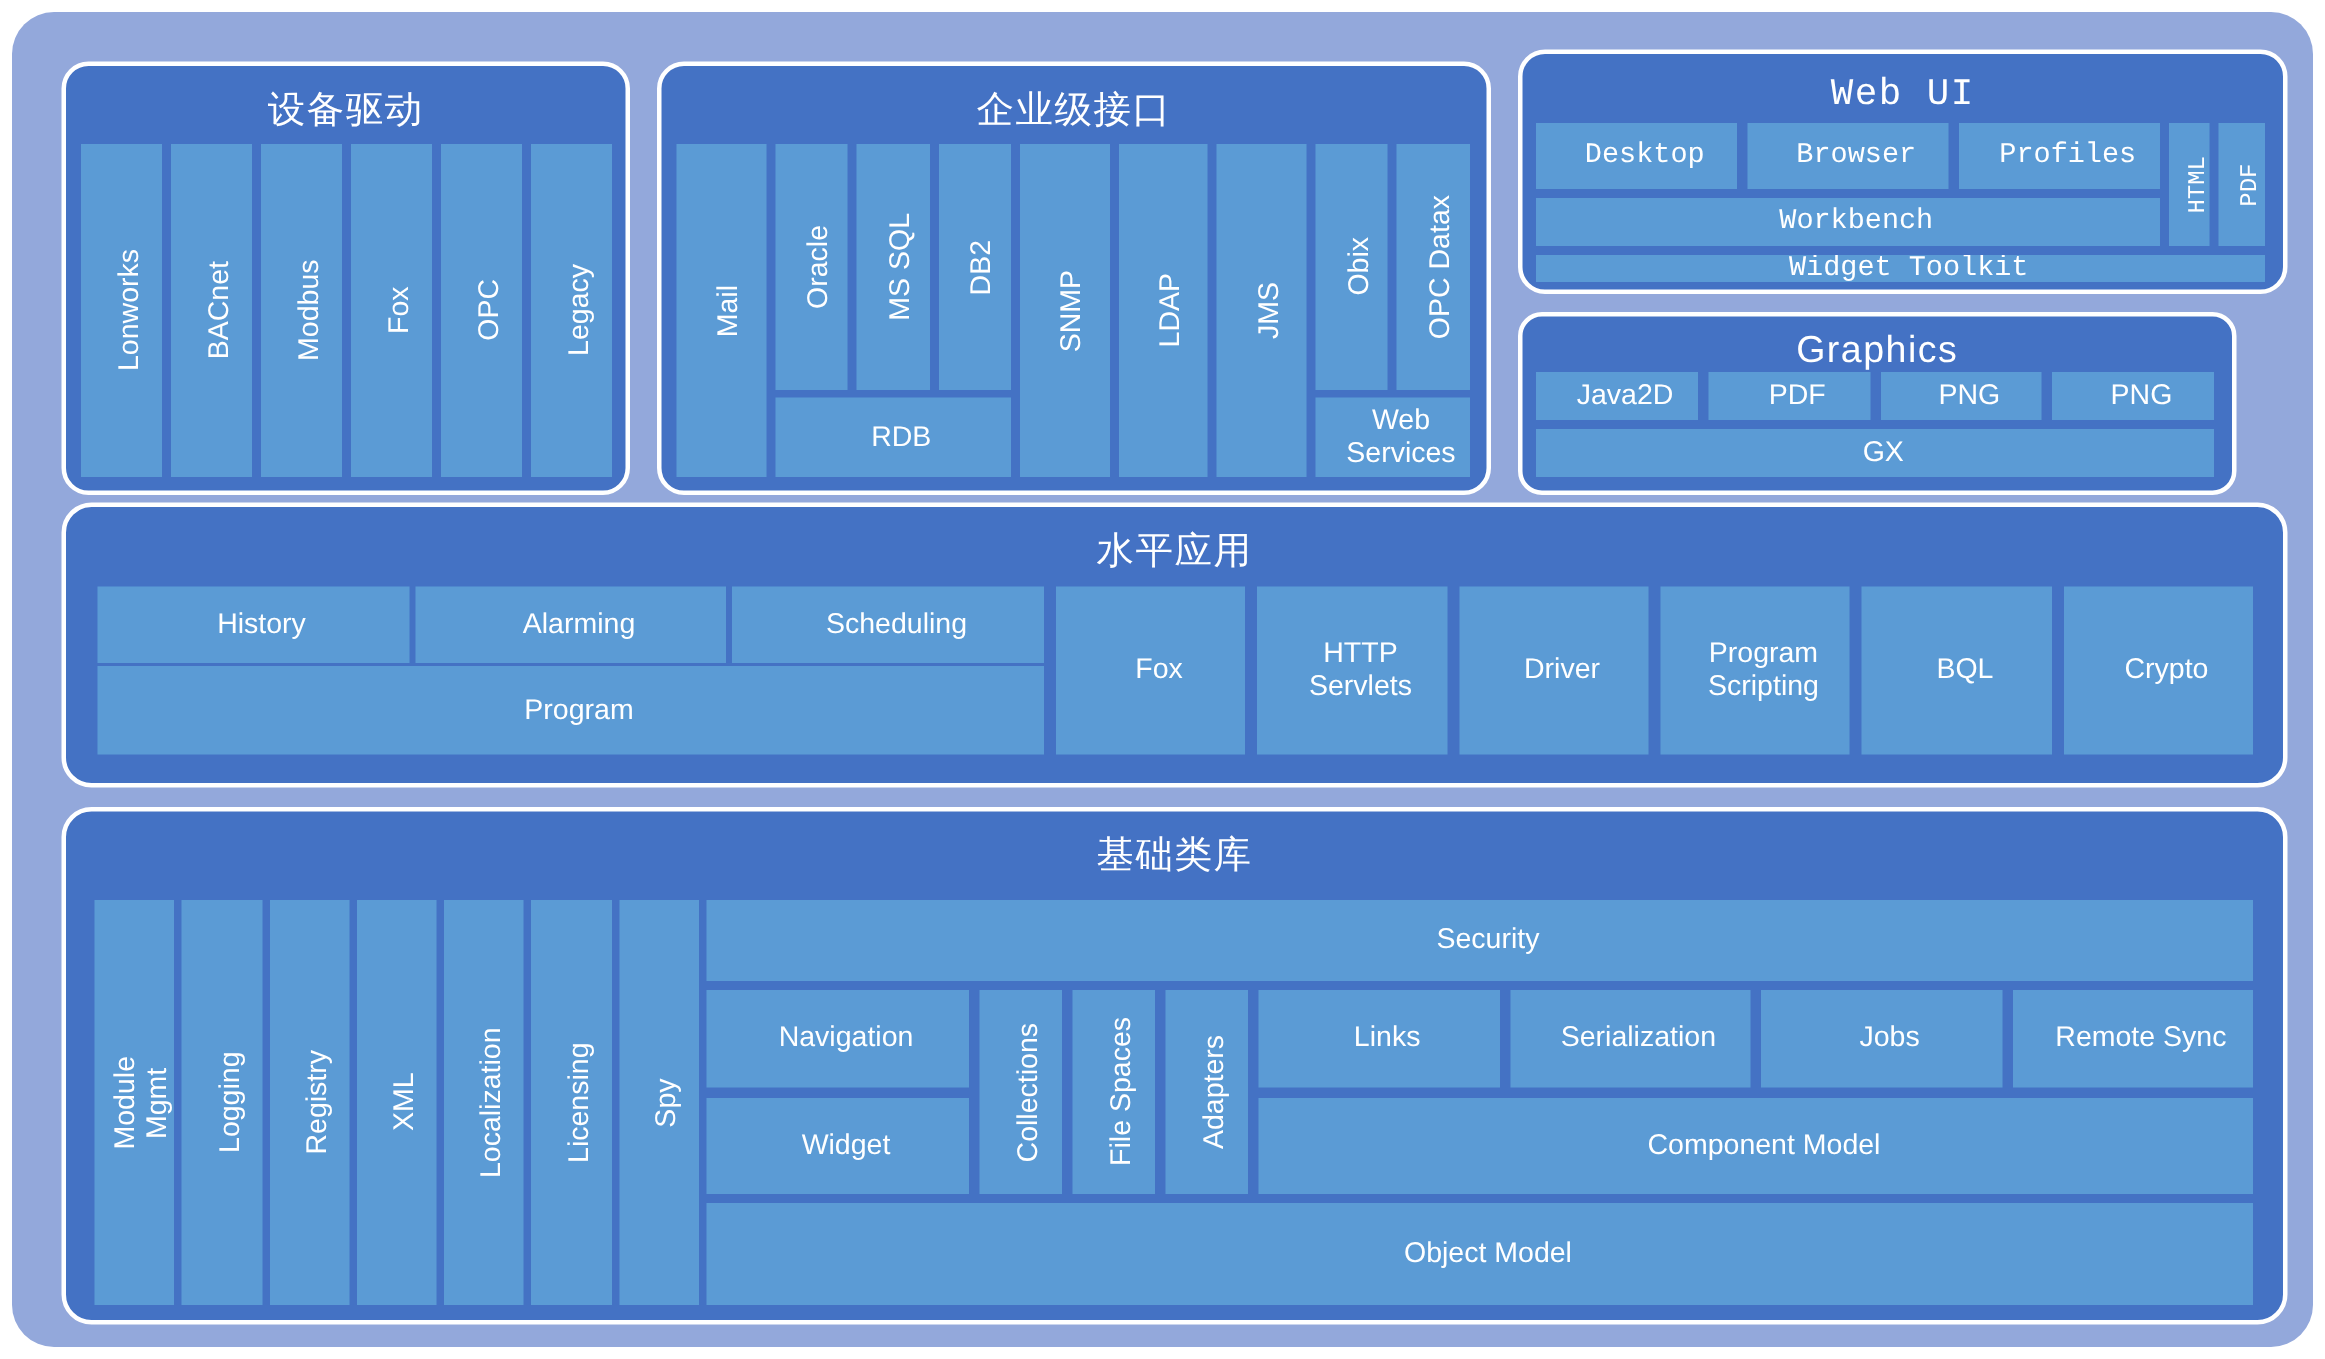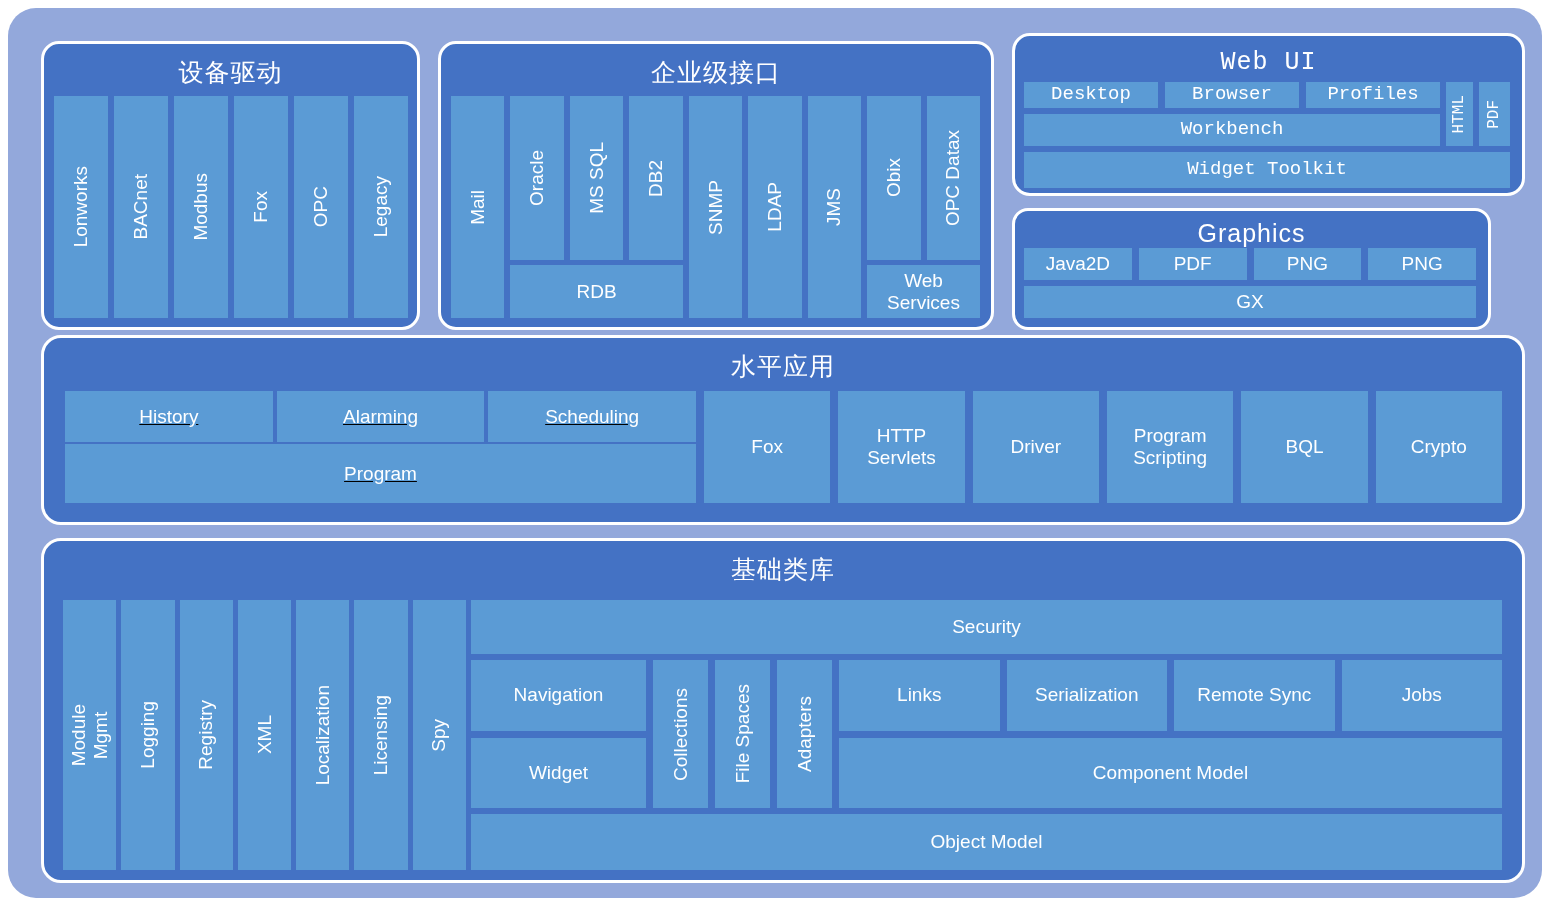--- a/index.html
+++ b/index.html
@@ -32,20 +32,21 @@
   .content { position: absolute; display: flex; }
   .box {
     background: var(--box-bg, #5b9bd5);
     color: var(--text, #ffffff);
     display: flex; align-items: center; justify-content: center;
     text-align: center;
     font-size: 19px;
     line-height: 1.15;
     box-sizing: border-box;
     overflow: hidden;
+    padding-left: 11px;
   }
   .prewrap { white-space: pre-line; }
   .vtext {
     writing-mode: vertical-rl;
     transform: rotate(180deg);
     white-space: pre-line;
     line-height: 1.15;
     text-align: center;
   }
   .grow { flex: 1; }
@@ -67,55 +68,55 @@
   
   #p-webui { left: 1004px; top: 25px; width: 513px; height: 163px; font-family: Liberation Mono, monospace; }
   #p-webui .content { left: 9px; right: 12px; top: 46px; bottom: 5px; flex-direction: column; gap: 6px; }
   .webui-top { flex: 1; display: flex; gap: 6px; }
   .webui-left { flex: 1; display: flex; flex-direction: column; gap: 6px; }
   .webui-row1 { flex: 1; display: flex; gap: 7px; }
   .webui-row1 .box { flex: 1; }
   .wb { height: 32px; flex: none; }
   .sidebox-html { width: 27px; flex: none; font-size: 16px; }
   .sidebox-pdf { width: 31px; flex: none; font-size: 16px; }
-  .wt { height: 36px; flex: none; }
+  .wt { height: 18px; flex: none; }
 
   
   #p-graphics { left: 1004px; top: 200px; width: 479px; height: 122px; border-radius: 16px; }
   #p-graphics .panel-title { top: 8px; }
   #p-graphics .content { left: 9px; right: 12px; top: 37px; bottom: 9px; flex-direction: column; gap: 6px; }
   .gfx-row { flex: 1; display: flex; gap: 7px; }
   .gfx-row .box { flex: 1; }
   .gx { height: 32px; flex: none; }
 
   
   #p-horizontal { left: 33px; top: 327px; width: 1484px; height: 190px; border-radius: 20px; }
   #p-horizontal .content { left: 21px; right: 20px; top: 53px; bottom: 19px; gap: 8px; }
-  .h-left { flex: 0 0 631px; display: flex; flex-direction: column; gap: 2px; text-decoration: underline; }
+  .h-left { flex: 0 0 631px; display: flex; flex-direction: column; gap: 2px; }
   .h-top { height: 51px; display: flex; gap: 4px; flex: none; }
   .h-top .box { flex: 1; }
   .h-control { flex: 1; }
   .h-box { flex: 1; }
 
   
   #p-foundation { left: 33px; top: 530px; width: 1484px; height: 345px; border-radius: 20px; }
   #p-foundation .content { left: 19px; right: 20px; top: 59px; bottom: 10px; gap: 5px; }
   .f-cols { flex: 0 0 403px; display: flex; gap: 5px; }
   .f-cols .box { flex: 1; }
   .f-right { flex: 1; display: flex; flex-direction: column; gap: 6px; }
   .f-security { height: 54px; flex: none; }
   .f-mid { flex: 1; display: flex; gap: 7px; }
   .f-navstack { flex: 0 0 175px; display: flex; flex-direction: column; gap: 7px; }
   .f-navstack .box { flex: 1; }
   .f-vcol { flex: 0 0 55px; }
   .f-linkstack { flex: 1; display: flex; flex-direction: column; gap: 7px; }
   .f-links { flex: 1; display: flex; gap: 7px; }
   .f-links .box { flex: 1; }
   .f-component { flex: 1; }
-  .f-object { height: 56px; flex: none; }
+  .f-object { height: 68px; flex: none; }
 </style>
 </head>
 <body>
 
 <div class="canvas">
 
   <div class="panel" id="p-device">
     <div class="panel-title">设备驱动</div>
     <div class="content">
       <div class="box grow">
@@ -281,22 +282,22 @@
           <div class="box f-vcol">
               <span class="vtext">File Spaces</span>
             </div>
           <div class="box f-vcol">
               <span class="vtext">Adapters</span>
             </div>
           <div class="f-linkstack">
             <div class="f-links">
               <div class="box">Links</div>
               <div class="box">Serialization</div>
+              <div class="box">Jobs</div>
               <div class="box">Remote Sync</div>
-              <div class="box">Jobs</div>
             </div>
             <div class="box f-component">Component Model</div>
           </div>
         </div>
         <div class="box f-object">Object Model</div>
       </div>
     </div>
   </div>
 
 </div>

